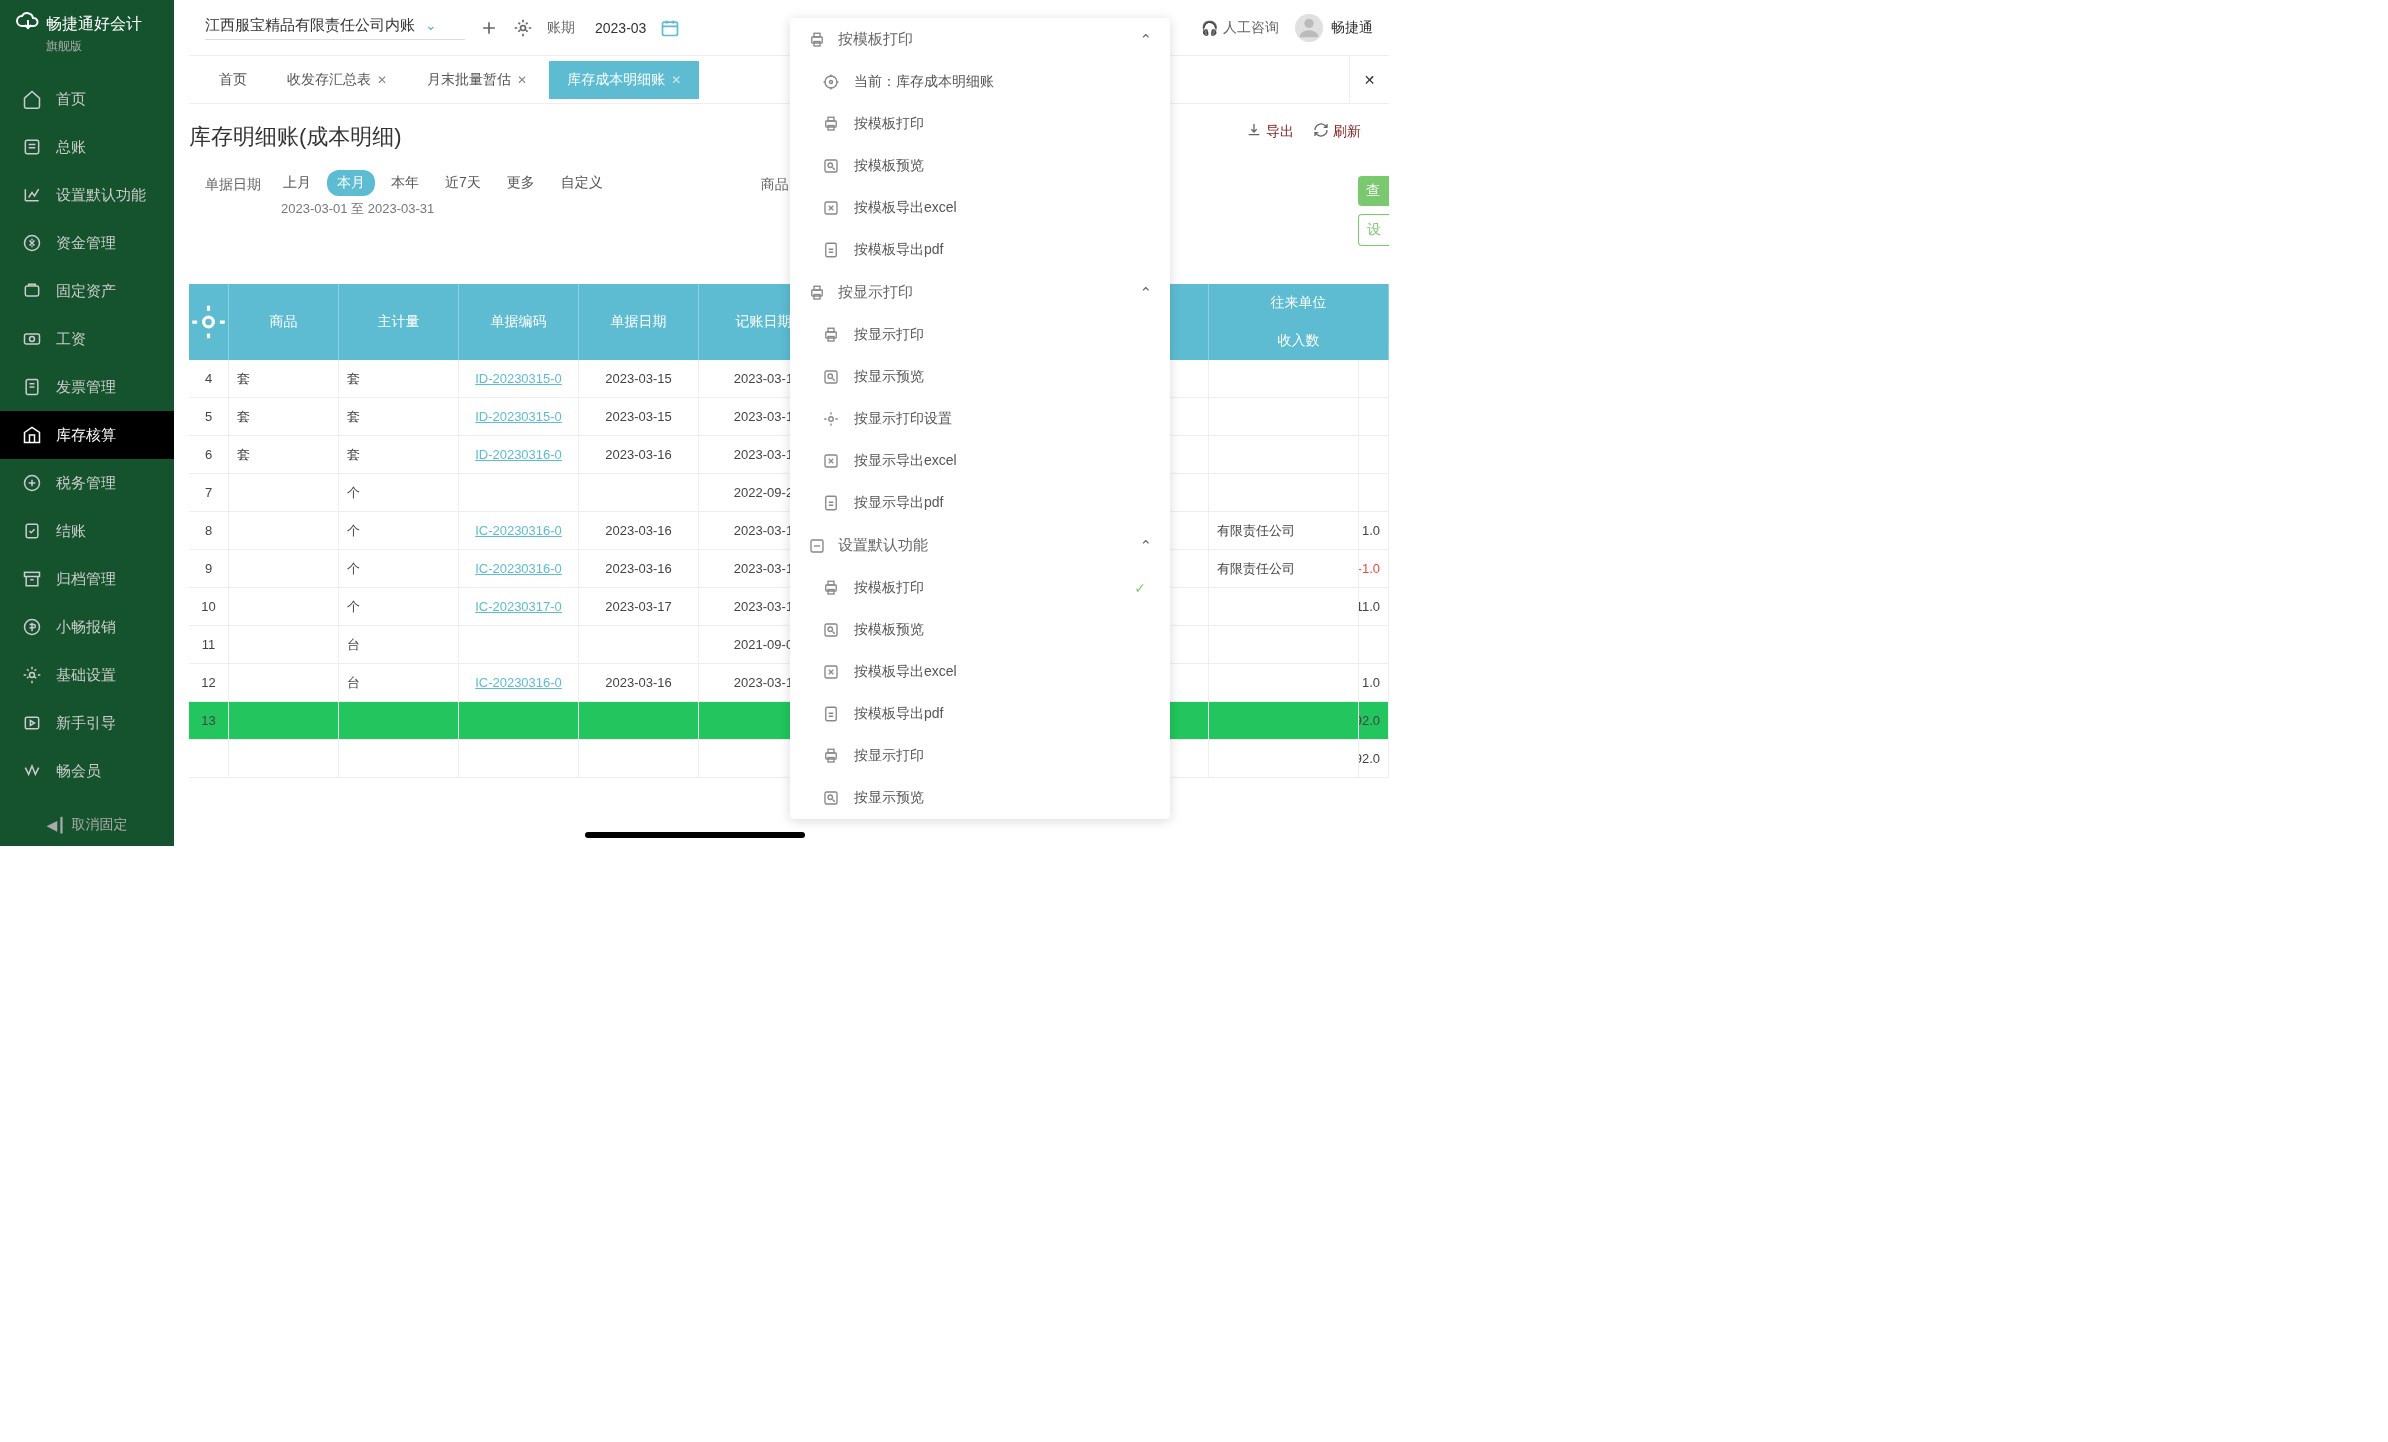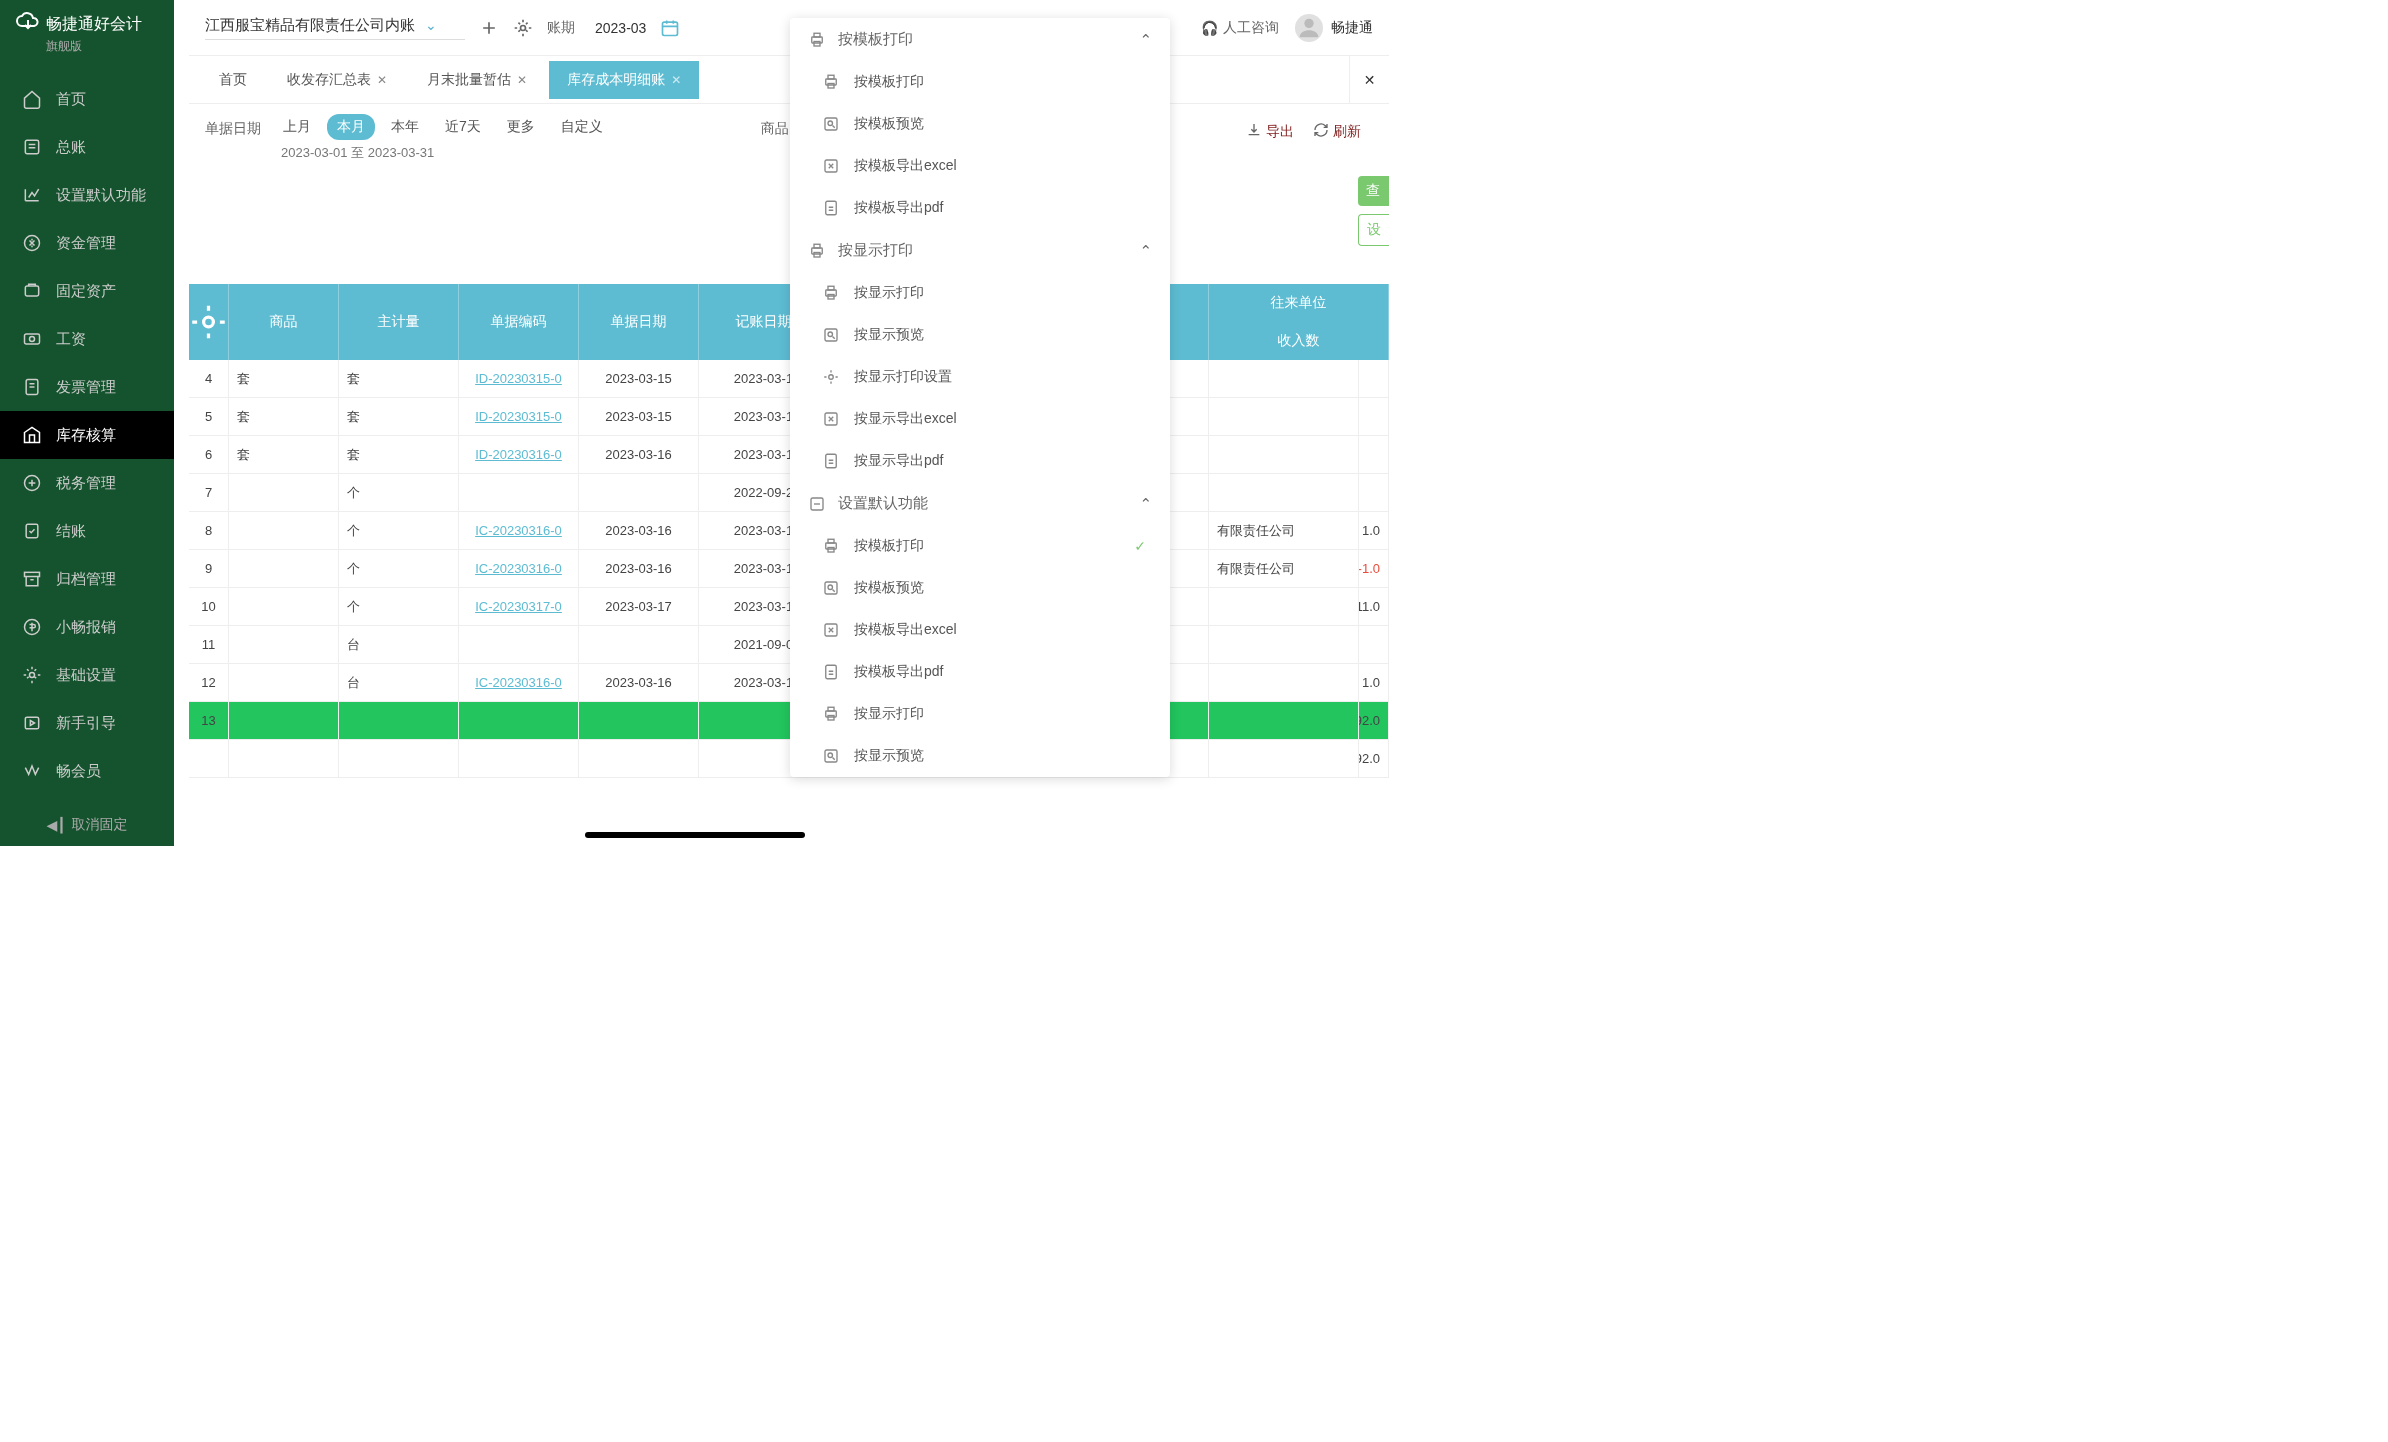--- a/index.html
+++ b/index.html
@@ -302,20 +302,23 @@
       <span class="tab-close">✕</span>
     </div>
     <div class="tab active">
       <span>库存成本明细账</span>
       <span class="tab-close">✕</span>
     </div>
   </div>
 <div class="tab-close-panel" style="top:56px">✕</div>
 
 <div class="main">
+  <div class="page-title-row">
+    <div class="page-title">库存明细账(成本明细)</div>
+  </div>
   <div class="toolbar">
     <div class="toolbar-btn">
       <span><svg width="16" height="16" viewBox="0 0 24 24" fill="none" stroke="#666" stroke-width="2">
             <path d="M12 3v12m-4-4l4 4 4-4M4 19h16"></path>
           </svg></span>
       <span>导出</span>
     </div>
     <div class="toolbar-btn">
       <span><svg width="16" height="16" viewBox="0 0 24 24" fill="none" stroke="#666" stroke-width="2">
             <path d="M3 12a9 9 0 0 1 15-6.7L21 8M21 3v5h-5M21 12a9 9 0 0 1-15 6.7L3 16m0 5v-5h5"></path>
@@ -512,20 +515,30 @@
           <rect x="8" y="3" width="8" height="5"></rect>
           <rect x="8" y="14" width="8" height="6"></rect>
         </svg>
       </span>
     <span>按模板打印</span>
     <span class="chev">⌃</span>
     </div>
     <div class="menu-item">
       <span class="menu-icon">
         <svg viewBox="0 0 24 24" fill="none" stroke="currentColor" stroke-width="1.8">
+          <circle cx="12" cy="12" r="8"></circle>
+          <circle cx="12" cy="12" r="2"></circle>
+          <path d="M12 2v3m0 14v3m10-10h-3M5 12H2"></path>
+        </svg>
+      </span>
+      <span>当前：库存成本明细账</span>
+    </div>
+    <div class="menu-item">
+      <span class="menu-icon">
+        <svg viewBox="0 0 24 24" fill="none" stroke="currentColor" stroke-width="1.8">
           <rect x="5" y="8" width="14" height="8" rx="1"></rect>
           <rect x="8" y="3" width="8" height="5"></rect>
           <rect x="8" y="14" width="8" height="6"></rect>
         </svg>
       </span>
       <span>按模板打印</span>
       </div>
     <div class="menu-item">
       <span class="menu-icon">
         <svg viewBox="0 0 24 24" fill="none" stroke="currentColor" stroke-width="1.8">

